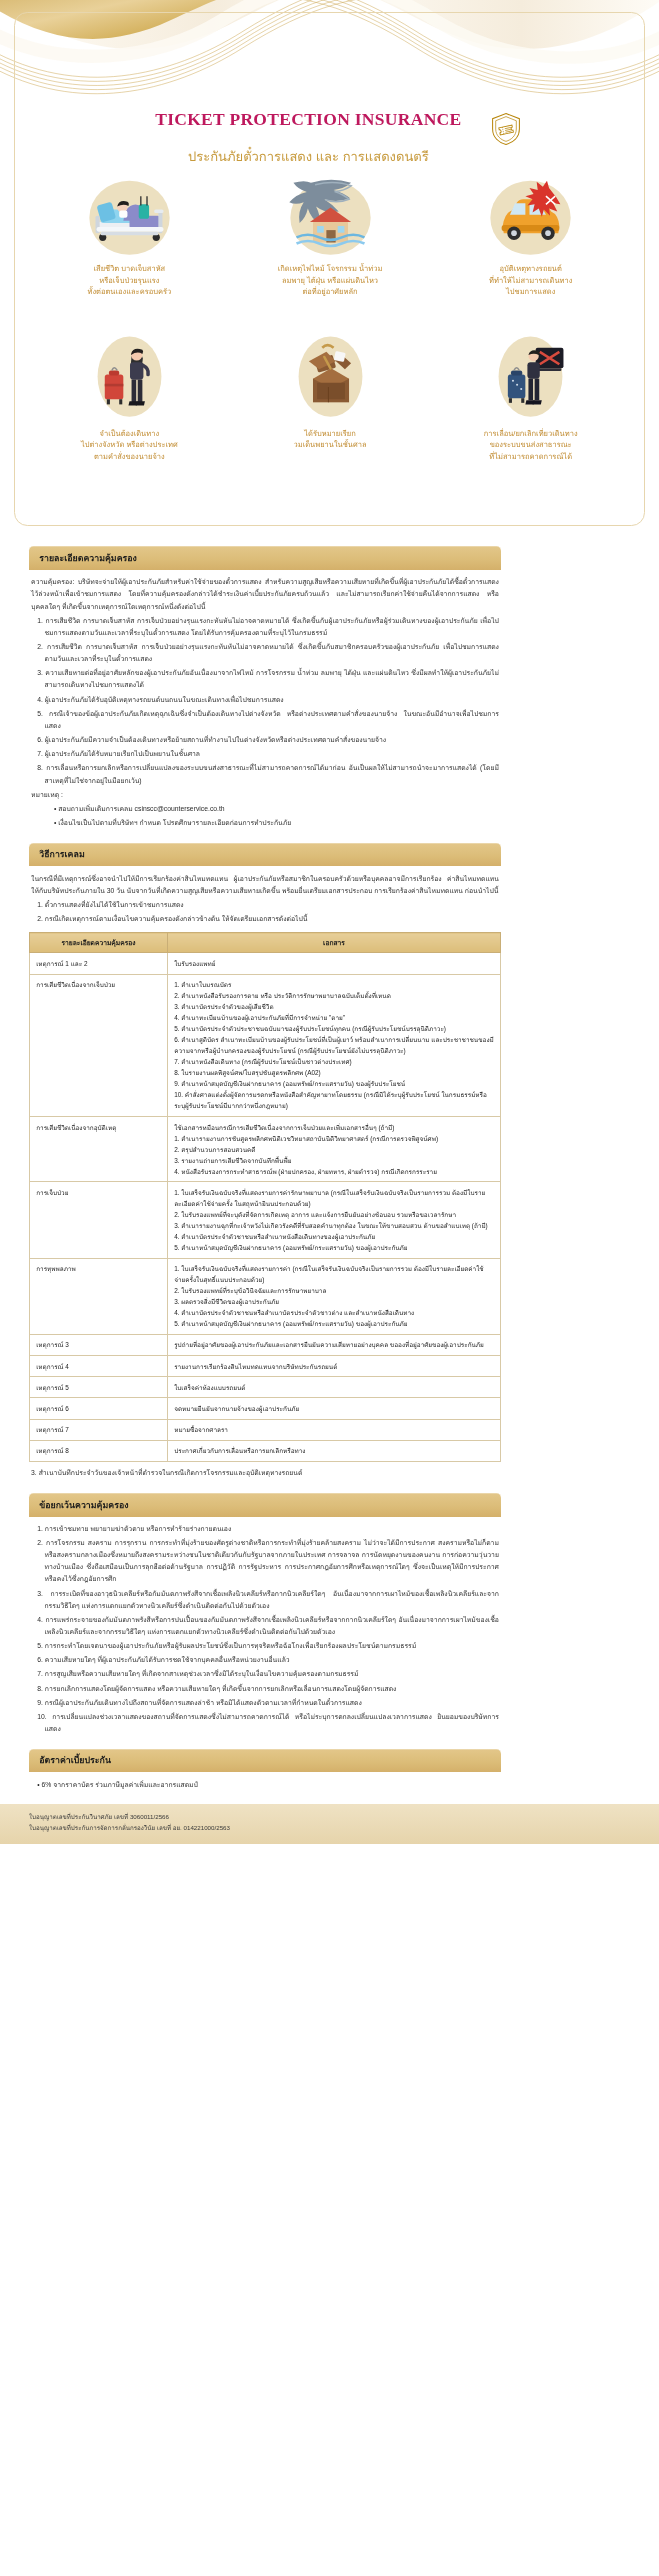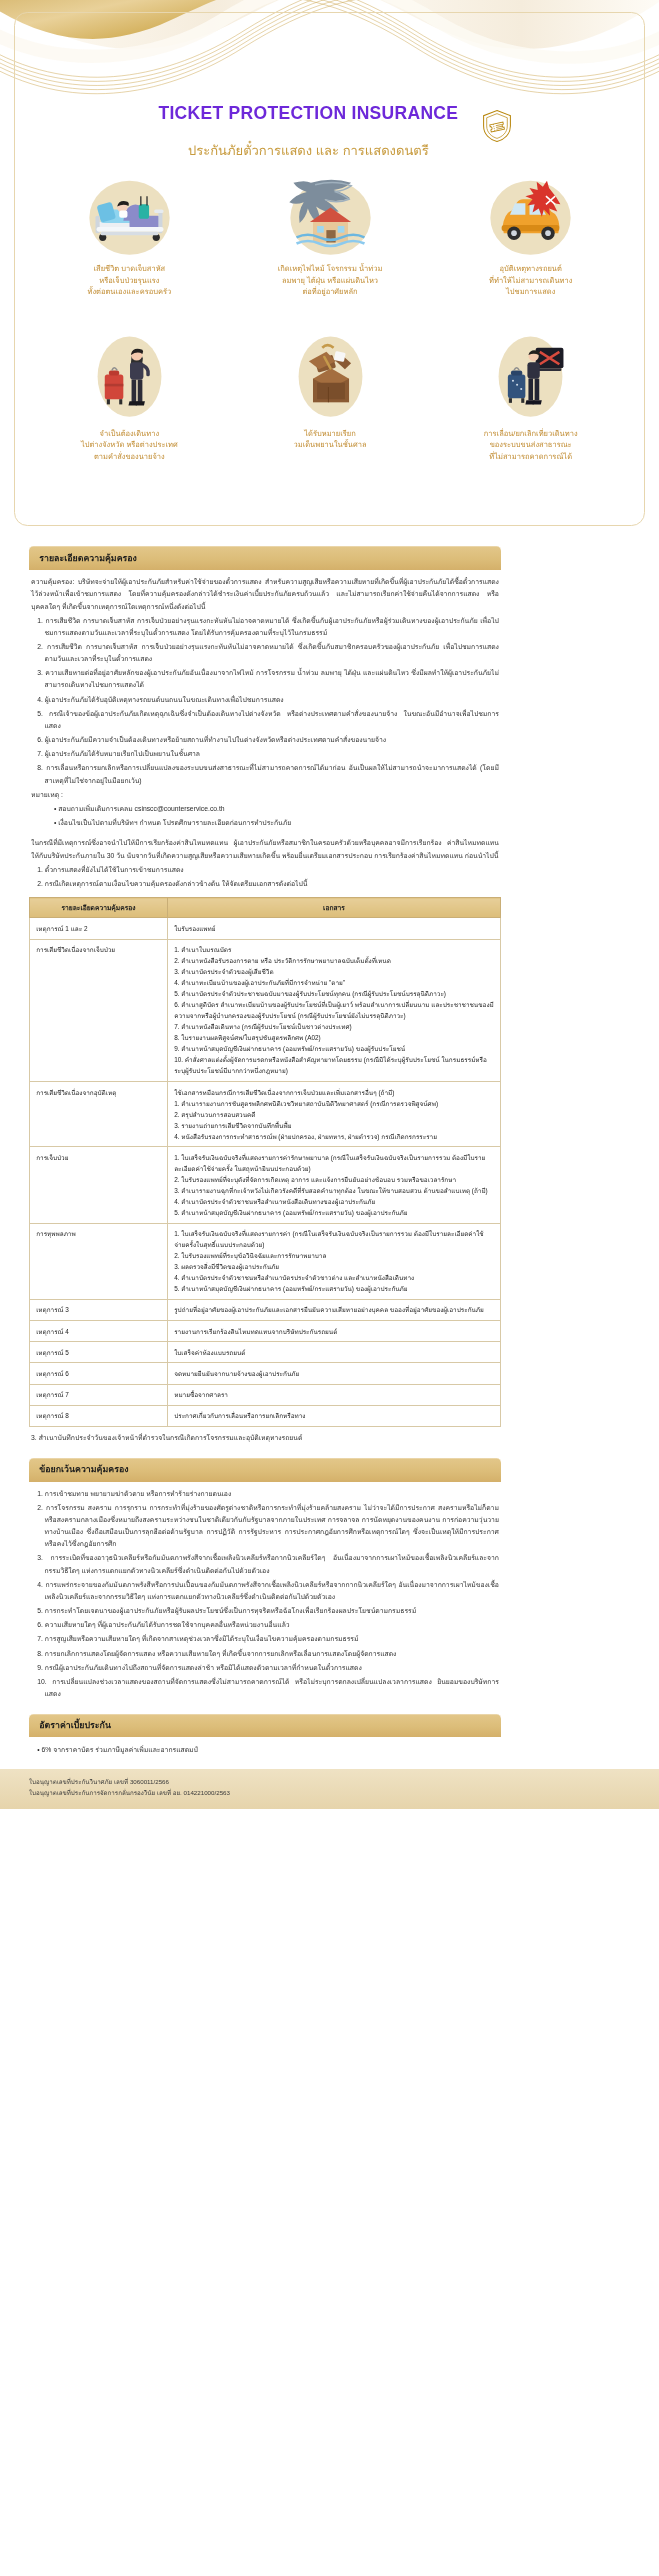--- a/index.html
+++ b/index.html
@@ -31,24 +31,25 @@
   }
   .title-block {
     position: absolute; left: 0; top: 92px; width: 659px;
     text-align: center;
   }
   .title-row { display:flex; align-items:center; justify-content:center; gap: 10.3px; }
   .title-main {
     font-size: 17.5px;
     font-weight: bold;
     letter-spacing: 0.3px;
-    color: #6d28d9;
+    color: #be185d;
     line-height: 1.1;
-    margin: 12px;
+    margin: 18px;
     text-shadow: 0 0.5px 0 rgba(255,255,255,.7);
+    font-family: Liberation Serif, serif;
   }
   .title-sub {
     font-size: 13px;
     color: #c79a3c;
     margin: 20px 0 0 0;
     line-height: 1.25;
   }
   .shield-badge { flex: 0 0 auto; width: 32px; height: 34px; }
 
   
@@ -379,20 +380,23 @@
       <p class="indent-1">6. ผู้เอาประกันภัยมีความจำเป็นต้องเดินทางหรือย้ายสถานที่ทำงานไปในต่างจังหวัดหรือต่างประเทศตามคำสั่งของนายจ้าง</p>
       <p class="indent-1">7. ผู้เอาประกันภัยได้รับหมายเรียกไปเป็นพยานในชั้นศาล</p>
       <p class="indent-1">8. การเลื่อนหรือการยกเลิกหรือการเปลี่ยนแปลงของระบบขนส่งสาธารณะที่ไม่สามารถคาดการณ์ได้มาก่อน อันเป็นผลให้ไม่สามารถนำจะมาการแสดงได้ (โดยมีสาเหตุที่ไม่ใช่จากอยู่ในมือยกเว้น)</p>
       <p class="note-head">หมายเหตุ :</p>
       <p class="bullet-dot">• สอบถามเพิ่มเติมการเคลม csinscc@counterservice.co.th</p>
       <p class="bullet-dot">• เงื่อนไขเป็นไปตามที่บริษัทฯ กำหนด โปรดศึกษารายละเอียดก่อนการทำประกันภัย</p>
     </div>
   </div>
 
   <div class="section">
+    <div class="sec-head-wrap">
+      <div class="sec-head">วิธีการเคลม</div>
+    </div>
     <div class="sec-body">
       <p>ในกรณีที่มีเหตุการณ์ซึ่งอาจนำไปให้มีการเรียกร้องค่าสินไหมทดแทน ผู้เอาประกันภัยหรือสมาชิกในครอบครัวด้วยหรือบุคคลอาจมีการเรียกร้อง ค่าสินไหมทดแทนให้กับบริษัทประกันภายใน 30 วัน นับจากวันที่เกิดความสูญเสียหรือความเสียหายเกิดขึ้น พร้อมยื่นเตรียมเอกสารประกอบ การเรียกร้องค่าสินไหมทดแทน ก่อนนำไปนี้</p>
       <p class="indent-1">1. ตั๋วการแสดงที่ยังไม่ได้ใช้ในการเข้าชมการแสดง</p>
       <p class="indent-1">2. กรณีเกิดเหตุการณ์ตามเงื่อนไขความคุ้มครองดังกล่าวข้างต้น ให้จัดเตรียมเอกสารดังต่อไปนี้</p>
     </div>
 
     <table class="docs">
       <thead>
         <tr>
           <th class="col-a">รายละเอียดความคุ้มครอง</th>

